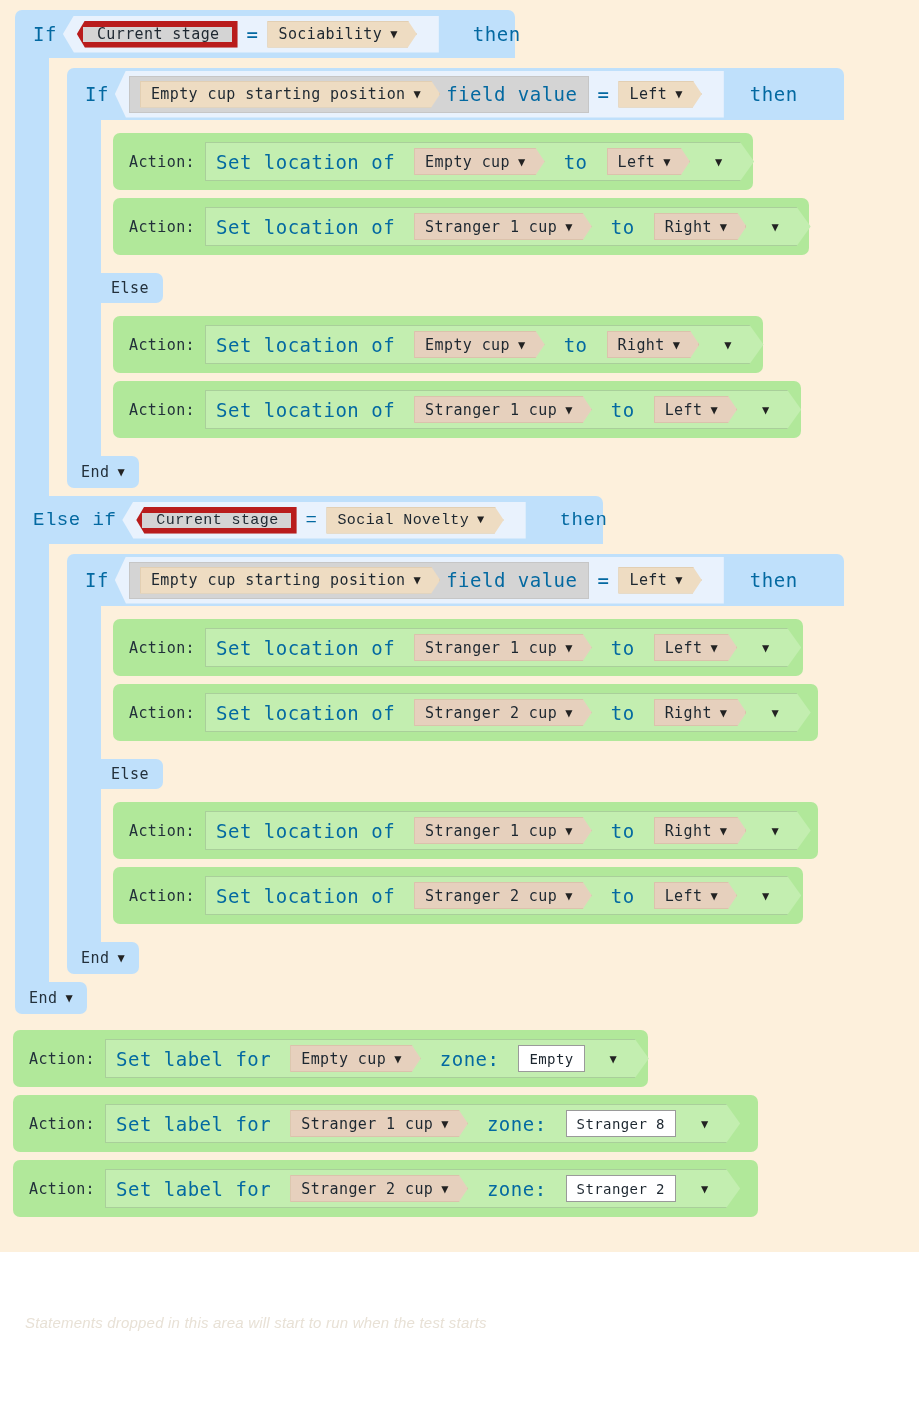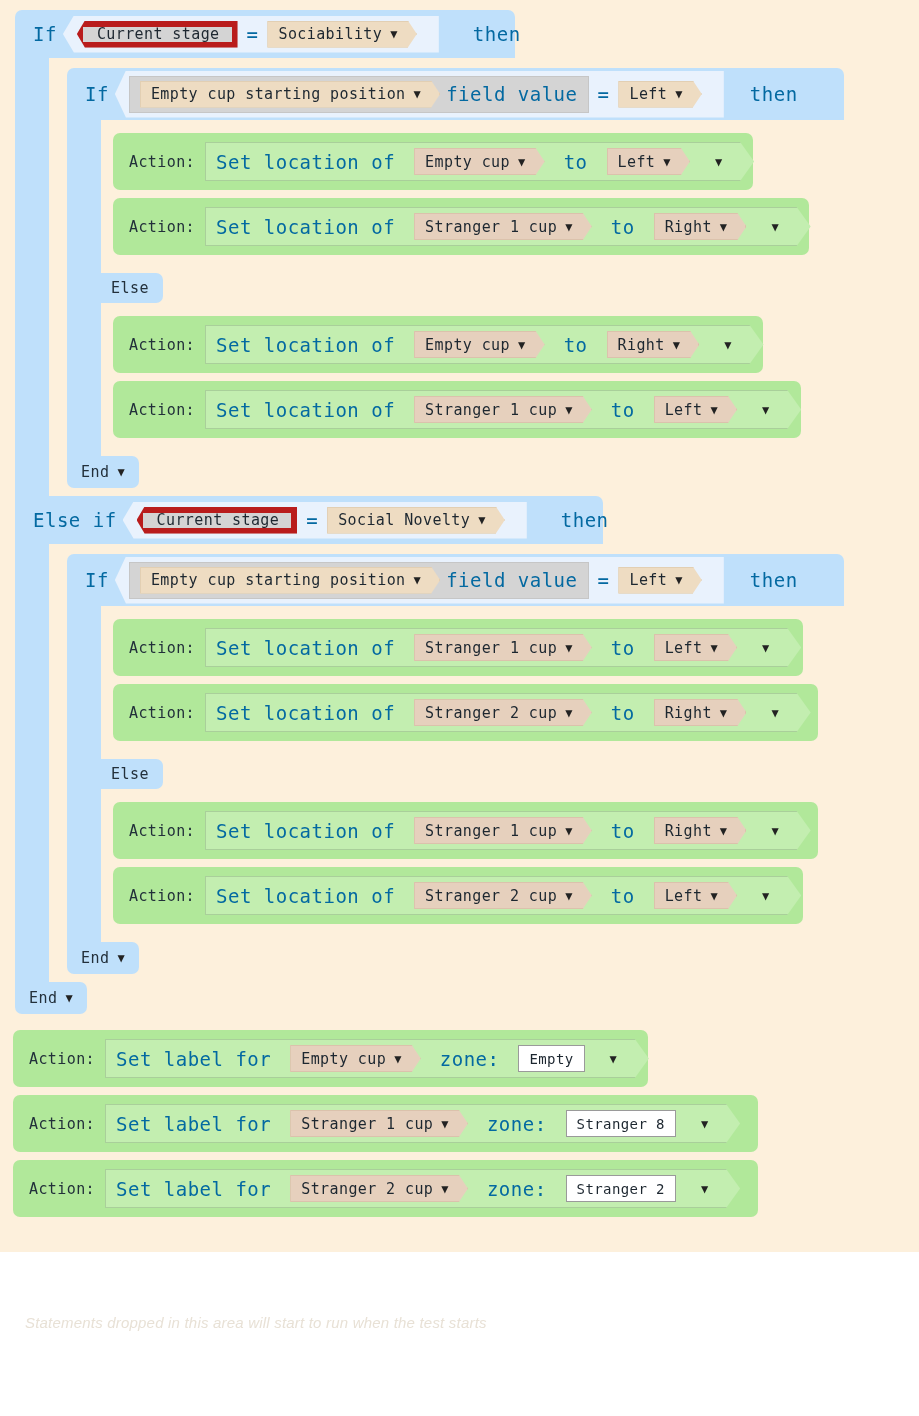--- a/index.html
+++ b/index.html
@@ -264,21 +264,21 @@
       <div class="tabrow" style="margin-left:18px;">
         <div class="end-tab" style="padding-left:14px;">
           <span>End</span>
           <span class="caret">▼</span>
         </div>
       </div>
       <div class="spacer8"></div>
     </div>
   </div>
 
-  <div class="if-wrap" style="margin-left:15px;width:588px;">
+  <div class="if-wrap" style="margin-left:15px;width:588px;font-family:Liberation Mono, monospace;">
     <div class="if-head" style="width:588px;border-radius:0 7px 0 0;">
       <span class="kw">Else if</span>
       <span class="cond-outer" style="background:#e9f2fd;">
         <span class="pill pill-grey">Current stage</span>
         <span class="kw">=</span>
         <span class="pill pill-tan">
             <span>Social Novelty</span>
             <span class="caret">▼</span>
           </span>
       </span>

